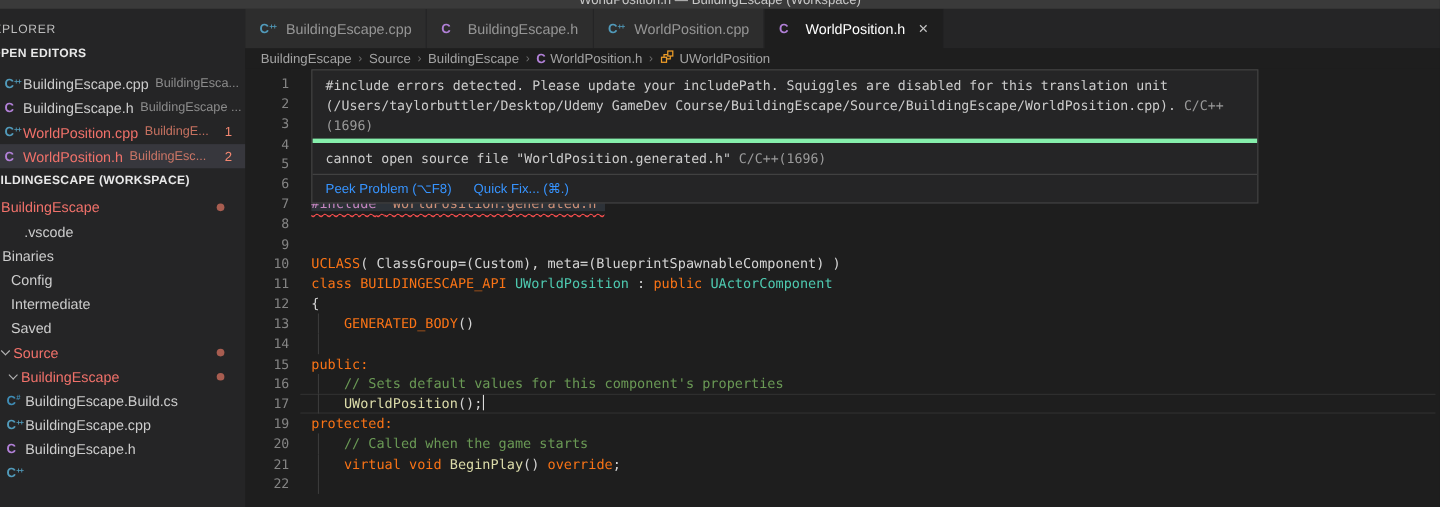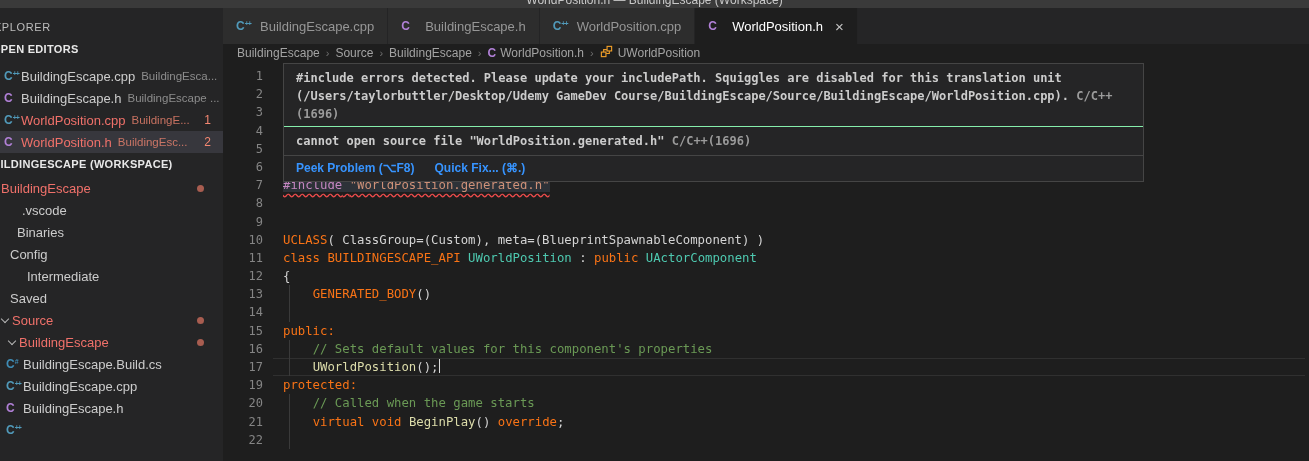--- a/index.html
+++ b/index.html
@@ -63,23 +63,23 @@
   .cur-hl { position:absolute; left:50px; right:4px; top:0; height:100%;
             border-top:1px solid #303030; border-bottom:1px solid #303030; }
   .tk-keyword { color:#f97316; } .tk-type { color:#4ec9b0; } .tk-function { color:#dcdcaa; }
   .tk-string { color:#ce9178; } .tk-macro { color:#c586c0; } .tk-comment { color:#6a9955; } .tk-plain { color:#d4d4d4; }
   .err-hl { background:rgba(88,110,130,.26); text-decoration:underline wavy #f14c4c;
             text-decoration-skip-ink:none; text-underline-offset:4px; }
   .cursor { display:inline-block; width:1.5px; height:14px; background:#dcdcdc; vertical-align:-2px; }
 
   
   .popup { position:absolute; left:60px; top:1px; width:861px; background:#252526; border:1px solid #454545;
-           z-index:5; font-size:12px; line-height:18px; color:#cccccc; overflow:hidden;font-weight:bold; }
+           z-index:5; font-size:12px; line-height:18px; color:#cccccc; overflow:hidden; }
   .psec1 { padding:5px 8px 3px 12px; }
-  .psec2 { border-top:1px solid #86efac; padding:5px 8px 5px 12px; }
+  .psec2 { border-top:4px solid #86efac; padding:5px 8px 5px 12px; }
   .pline { white-space:pre; }
   .psrc { color:#9b9b9b; }
   .pacts { border-top:1px solid #454545; padding:3px 8px 4px 12px; display:flex; gap:20px;
            font-family:"Liberation Sans",sans-serif; font-size:12px; }
   .plink { color:#3794ff; cursor:pointer; }
 </style>
 </head>
 <body>
 
 <div class="app">
@@ -117,27 +117,27 @@
       </div>
     <div class="sec-hdr hdr-ws">BUILDINGESCAPE (WORKSPACE)</div>
     <div class="tree">
         <div class="row" style="padding-left: 1px;">
           <span class="fname err">BuildingEscape</span>
           <span class="dot"></span>
         </div>
         <div class="row" style="padding-left: 10px; margin-left: 12px;">
           <span class="fname">.vscode</span>
         </div>
-        <div class="row" style="padding-left: 17px;">
+        <div class="row" style="padding-left: 2px;">
           <span class="fname">Binaries</span>
         </div>
         <div class="row" style="padding-left: 10px;">
           <span class="fname">Config</span>
         </div>
-        <div class="row" style="padding-left: 27px;">
+        <div class="row" style="padding-left: 10px;">
           <span class="fname">Intermediate</span>
         </div>
         <div class="row" style="padding-left: 10px;">
           <span class="fname">Saved</span>
         </div>
         <div class="row" style="padding-left: 0px;">
           <span class="chev"></span>
           <span class="fname err">Source</span>
           <span class="dot"></span>
         </div>

